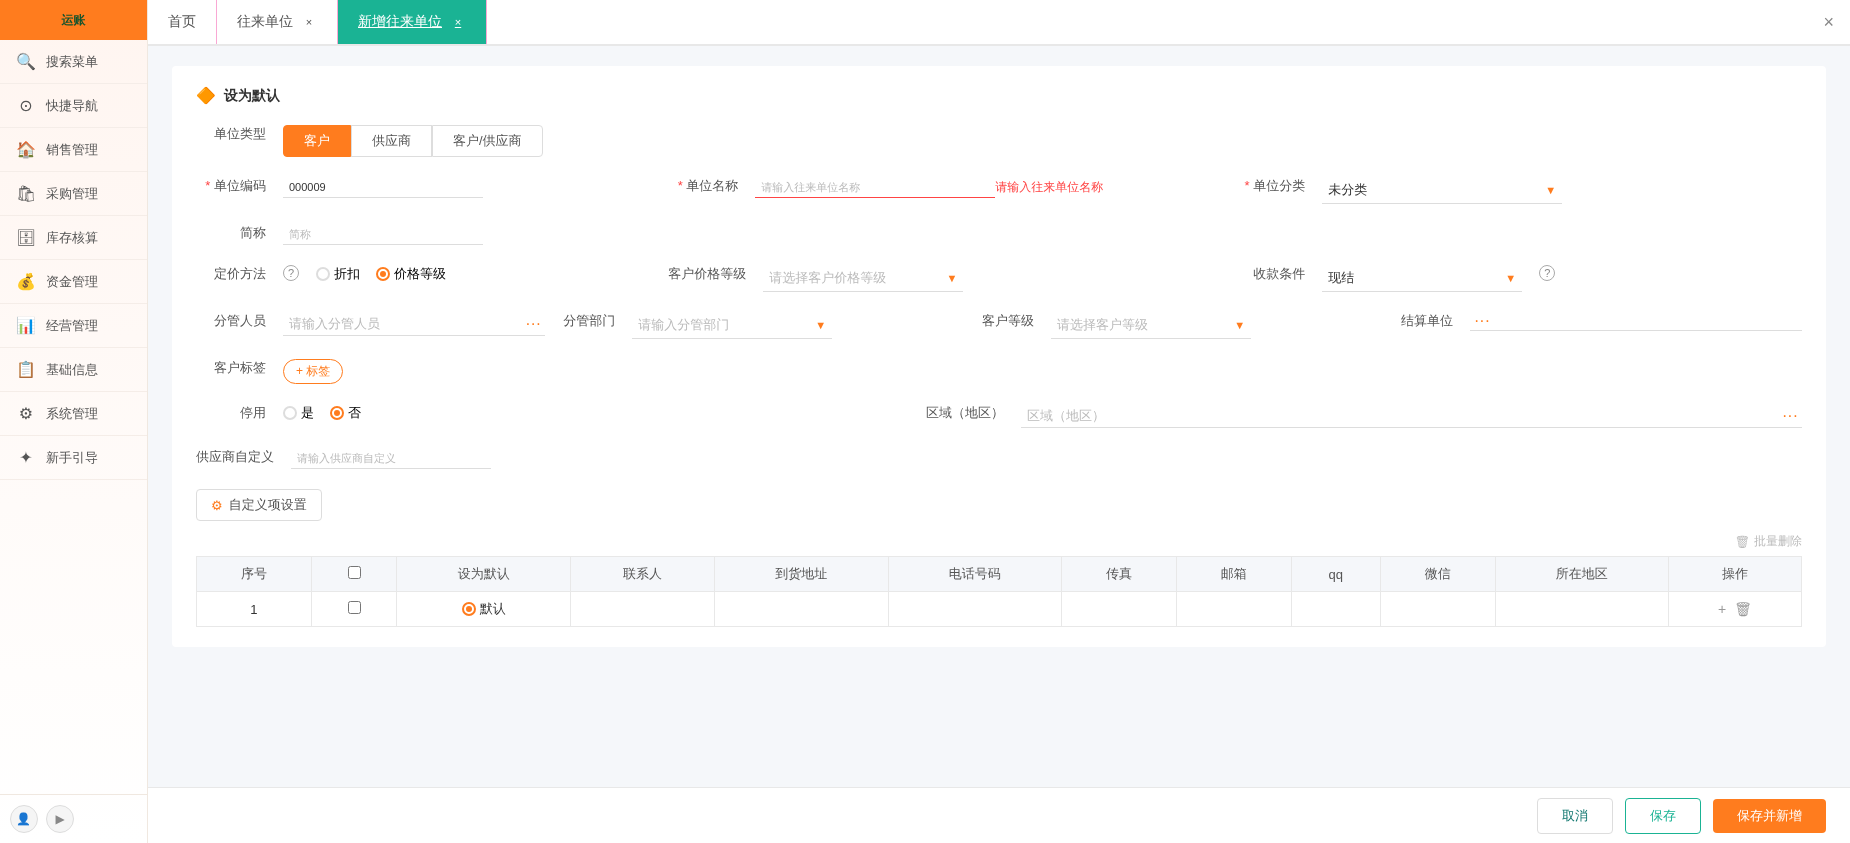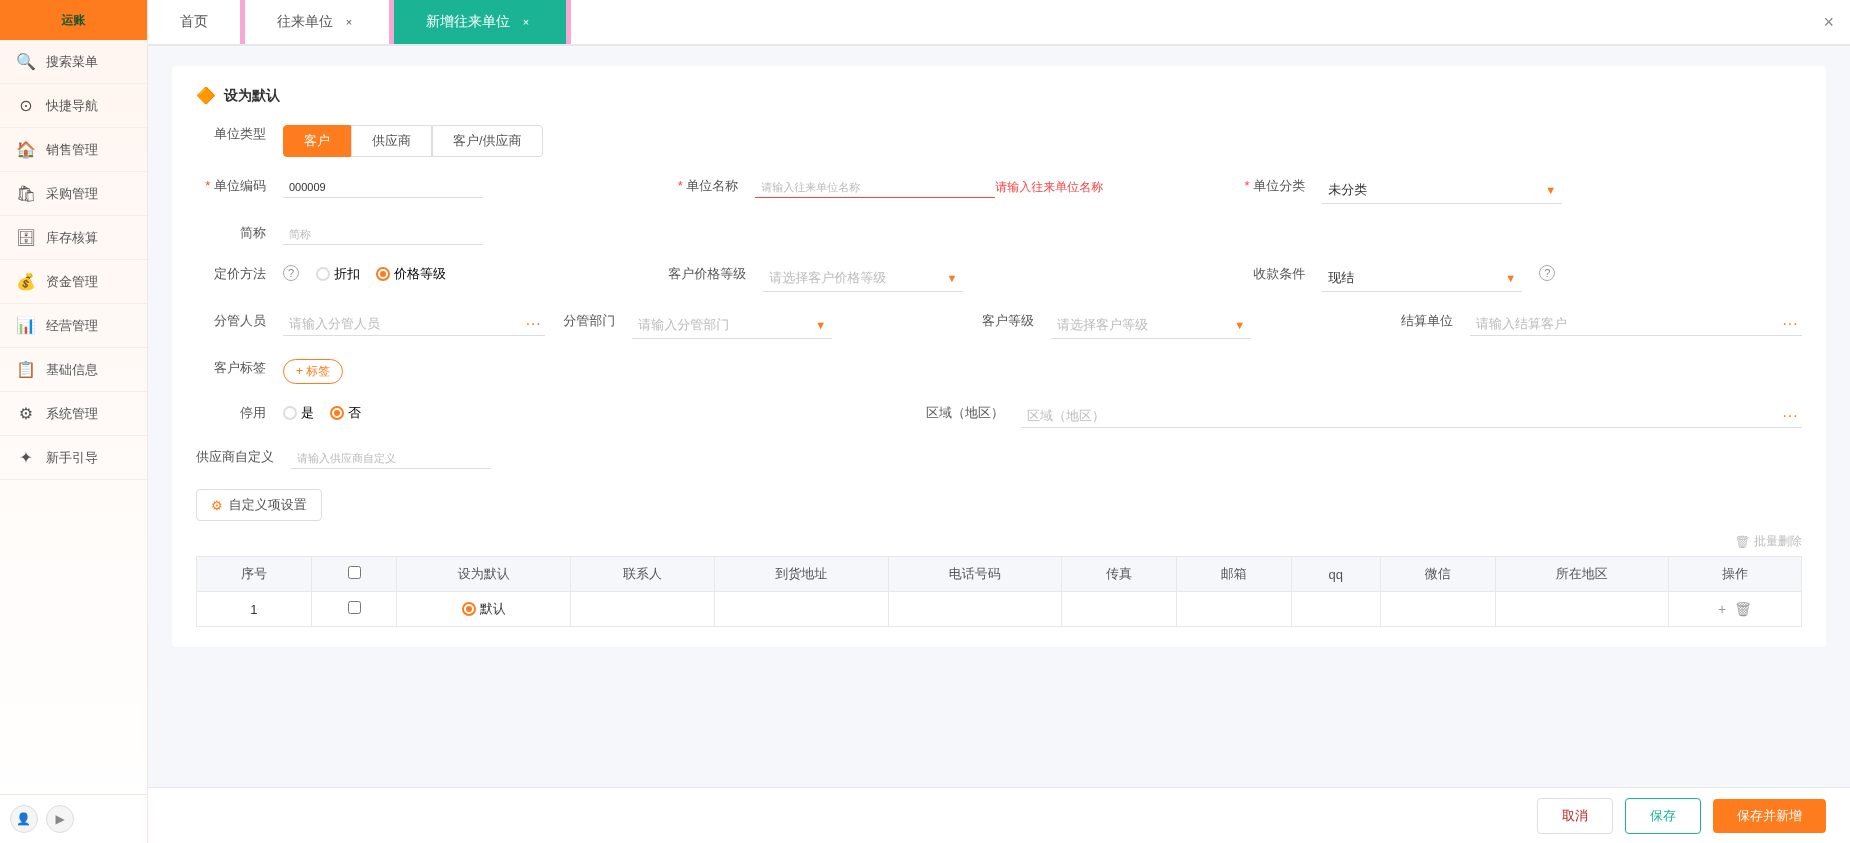--- a/index.html
+++ b/index.html
@@ -60,33 +60,34 @@
     
     .tab-bar {
       height: 46px;
       background: #fff;
       display: flex;
       align-items: stretch;
       border-bottom: 2px solid #e8e8e8;
       flex-shrink: 0;
     }
     .tab {
-      padding: 0 32px;
+      padding: 0 20px;
       display: flex;
       align-items: center;
       gap: 8px;
       cursor: pointer;
       color: #555;
       font-size: 14px;
-      border-right: 5px solid #f9a8d4;
+      border-right: 1px solid #f9a8d4;
       position: relative;
     }
     .tab.active {
       background: #1ab394;
       color: white;
+      text-decoration: underline;
     }
     .tab .close-btn {
       font-size: 11px;
       width: 16px; height: 16px;
       border-radius: 50%;
       display: flex; align-items: center; justify-content: center;
       cursor: pointer;
     }
     .tab-close-all {
       margin-left: auto;
@@ -295,21 +296,21 @@
       justify-content: flex-end;
       padding: 0 24px;
       gap: 12px;
       flex-shrink: 0;
     }
     .btn-cancel {
       padding: 8px 24px;
       border: 1px solid #ddd;
       border-radius: 4px;
       background: white;
-      color: #b91c1c;
+      color: #0f766e;
       cursor: pointer;
       font-size: 13px;
     }
     .btn-save {
       padding: 8px 24px;
       border: 1px solid #1ab394;
       border-radius: 4px;
       background: white;
       color: #1ab394;
       cursor: pointer;
@@ -526,21 +527,20 @@
         <div class="form-field" style="flex:1.2;">
           <span class="form-label">客户等级</span>
           <div class="form-select" style="max-width:200px;">
             <span style="color:#bbb;">请选择客户等级</span>
             <span class="arrow">▼</span>
           </div>
         </div>
         <div class="form-field" style="flex:1.2;">
           <span class="form-label">结算单位</span>
           <div class="field-with-more">
-            <input placeholder="请输入结算客户" style="">
             <span class="more-btn">···</span>
           </div>
         </div>
       </div>
 
       <div class="form-row">
         <div class="form-field">
           <span class="form-label">客户标签</span>
           <button class="tag-btn">+ 标签</button>
         </div>

